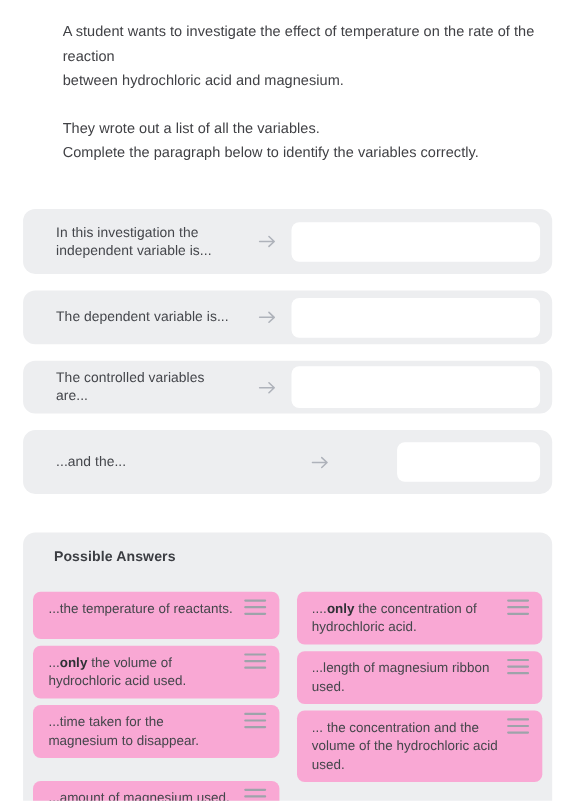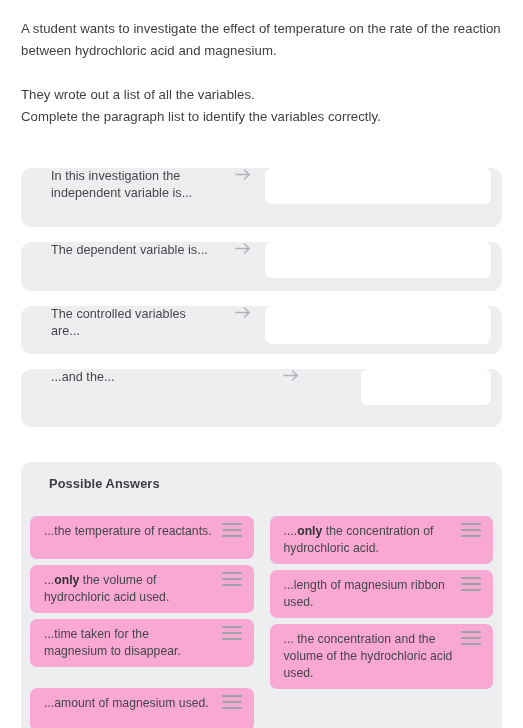--- a/index.html
+++ b/index.html
@@ -12,40 +12,41 @@
     height: 728px;
     overflow: hidden;
     font-family: "Liberation Sans", sans-serif;
     color: #3f4045;
     -webkit-font-smoothing: antialiased;
   }
 
   
   #prompt {
     padding: 18px 20px 0 21px;
+    margin-left: 36px;
   }
   .prompt-line {
     font-size: 13.2px;
     line-height: 22px;
     color: #404145;
     letter-spacing: 0.05px;
   }
   .prompt-gap {
     height: 22px;
   }
 
   
   #dropzones {
     margin-top: 40px;
     padding: 0 8px;
   }
   .drop-row {
     position: relative;
     display: flex;
-    align-items: flex-start;
+    align-items: center;
     background: #edeef0;
     border-radius: 11px;
     margin: 0 13px 15px 13px;
     padding: 0 10px 0 0;
     box-sizing: border-box;
   }
   .drop-row.r1 { height: 59px; }
   .drop-row.r2 { height: 49px; }
   .drop-row.r3 { height: 48px; }
   .drop-row.r4 { height: 58px; gap: 48px; }
@@ -139,21 +140,21 @@
   }
 </style>
 </head>
 <body>
 
 <div id="prompt">
   <div class="prompt-line">A student wants to investigate the effect of temperature on the rate of the reaction</div>
   <div class="prompt-line">between hydrochloric acid and magnesium.</div>
   <div class="prompt-gap"></div>
   <div class="prompt-line">They wrote out a list of all the variables.</div>
-  <div class="prompt-line">Complete the paragraph list to identify the variables correctly.</div>
+  <div class="prompt-line">Complete the paragraph below to identify the variables correctly.</div>
 </div>
 
 <div id="dropzones">
 
   <div class="drop-row r1">
     <div class="drop-label">
       <div>In this investigation the</div>
       <div>independent variable is...</div>
     </div>
     <div class="arrow-cell">

